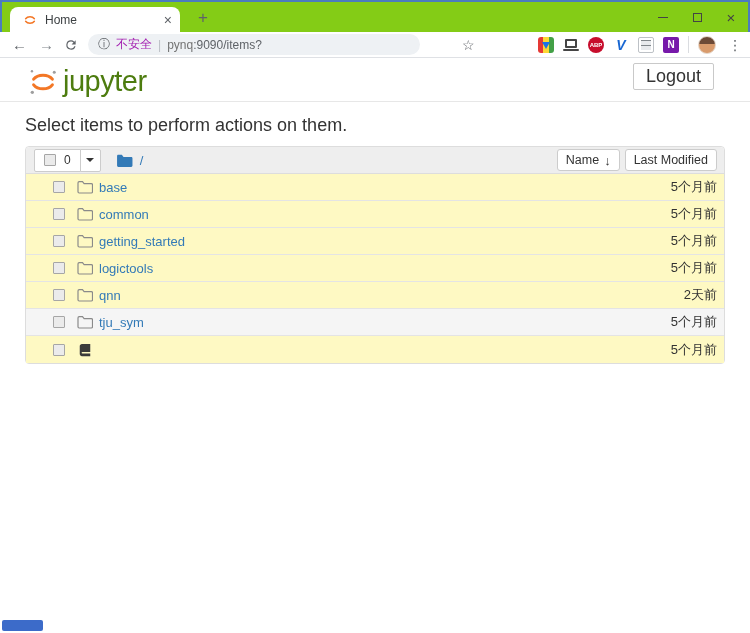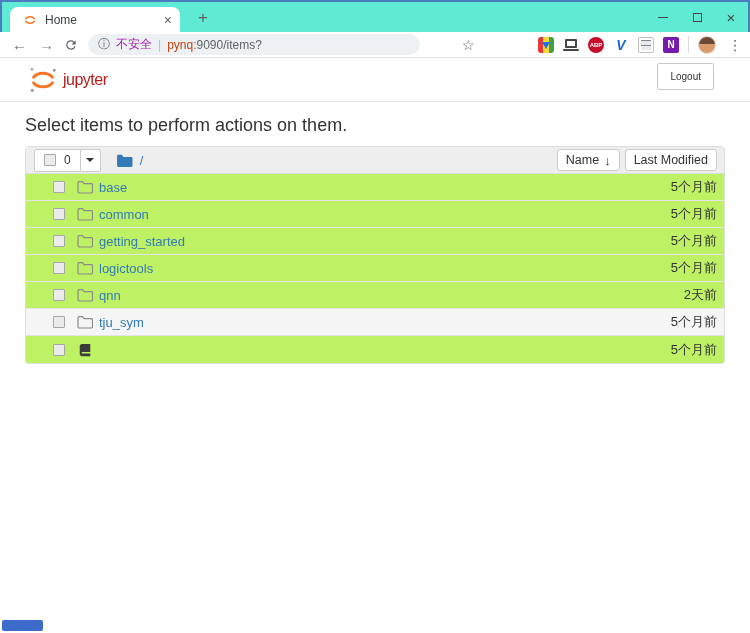--- a/index.html
+++ b/index.html
@@ -2,21 +2,21 @@
 <html><head>
 <meta charset="utf-8">
 <style>
   * { margin:0; padding:0; box-sizing:border-box; }
   html,body { width:750px; height:633px; overflow:hidden; background:#fff;
               font-family:"Liberation Sans", sans-serif; }
   body { position:relative; }
 
   
   .topline { height:2px; background:#4b7cc0; }
-  .tabstrip { height:30px; background:#5eead4; position:relative;
+  .tabstrip { height:30px; background:#84cc16; position:relative;
               border-left:2px solid #4b7cc0; border-right:2px solid #4b7cc0; }
   .btab { position:absolute; left:8px; top:5px; width:170px; height:25px;
           background:#fff; border-radius:8px 8px 0 0; display:flex; align-items:center;
           padding:0 8px 0 13px; }
   .btab .favicon { width:14px; height:14px; margin-right:8px; flex:none; }
   .btab .ttitle { font-size:12px; color:#3c4043; flex:1; }
   .btab .tclose { font-size:14px; color:#5f6368; line-height:1; }
   .newtab { position:absolute; left:188px; top:3px; width:26px; height:26px;
             font-size:17px; color:#5f6368; display:flex; align-items:center; justify-content:center; }
   .winctl { position:absolute; right:0; top:0; height:30px; display:flex; }
@@ -28,21 +28,21 @@
   .toolbar { height:26px; background:#fff; border-bottom:1px solid #dfe1e5; position:relative; }
   .navbtn { position:absolute; top:0; height:25px; display:flex; align-items:center;
             font-size:15px; color:#5f6368; }
   .nb-back { left:12px; } .nb-fwd { left:39px; color:#80868b; } .nb-refresh { left:64px; }
   .omnibox { position:absolute; left:88px; top:2px; width:332px; height:21px;
              background:#eef1f4; border-radius:11px; display:flex; align-items:center;
              padding:0 10px; font-size:12px; }
   .omnibox .infoi { color:#5f6368; font-size:12px; margin-right:6px; }
   .omnibox .sec { color:#a21caf;text-align:center; }
   .omnibox .sep { color:#bcc0c5; margin:0 6px; }
-  .omnibox .host { color:#c2410c; }
+  .omnibox .host { color:#737373; }
   .omnibox .path { color:#5f6368; }
   .starbtn { position:absolute; left:462px; top:0; height:25px; display:flex; align-items:center;
              font-size:14px; color:#5f6368; }
   .extrow { position:absolute; right:5px; top:0; height:25px; display:flex; align-items:center; gap:9px; }
   .ext { width:16px; height:16px; flex:none; }
   .ext-dl { border-radius:3px; background:linear-gradient(90deg,#e53935 0 33%,#fdd835 33% 66%,#43a047 66%);
             position:relative; }
   .ext-dl::after { content:""; position:absolute; left:4px; top:5px; width:0; height:0;
                    border-left:4px solid transparent; border-right:4px solid transparent;
                    border-top:7px solid #1a73e8; }
@@ -62,23 +62,23 @@
                  display:flex; align-items:center; justify-content:center; }
   .ext-sep { width:1px; height:17px; background:#dadce0; }
   .avatar { width:18px; height:18px; border-radius:50%; flex:none;
             background:linear-gradient(180deg,#6d4a36 0 42%,#d99b6c 42%); border:1px solid #e4d4c6; }
   .menudots { font-size:14px; color:#5f6368; padding:0 3px; }
 
   
   .jheader { height:44px; position:relative; border-bottom:1px solid #e7e7e7; background:#fff; }
   .jlogo { position:absolute; left:28px; top:7px; display:flex; align-items:center; }
   .jlogo svg { width:30px; height:30px; }
-  .jlogo .jtext { font-size:16px; color:#b91c1c; margin-left:5px; letter-spacing:-0.5px; }
+  .jlogo .jtext { font-size:29px; color:#4d7c0f; margin-left:5px; letter-spacing:-0.5px; }
   .logout { position:absolute; right:36px; top:5px; height:27px; padding:0 12px;
-            background:#fff; border:1px solid #c9c9c9; border-radius:2px; font-size:10px; color:#333;
+            background:#fff; border:1px solid #c9c9c9; border-radius:2px; font-size:18px; color:#333;
             display:flex; align-items:center; }
 
   .container { width:700px; margin-left:25px; }
   .navtabs { margin-top:12px; display:flex; border-bottom:1px solid #ddd; font-size:13px; }
   .ntab { padding:7px 15px; color:#337ab7; margin-bottom:-1px; }
   .ntab.active { background:#fff; border:1px solid #ddd; border-bottom:1px solid #fff;
                  border-radius:3px 3px 0 0; color:#555; margin-left:6px; }
 
   .actionrow { display:flex; align-items:center; margin-top:10px; height:26px; }
   .hint { font-size:18px; color:#333; }
@@ -100,21 +100,21 @@
               border-radius:0 2px 2px 0; background:#fff; display:flex; align-items:center; justify-content:center; }
   .cb { display:inline-block; width:12px; height:12px; border:1px solid #a6a6a6;
         background:#ebebeb; border-radius:1px; flex:none; }
   .crumb-folder { margin-left:15px; margin-right:7px; display:flex; }
   .crumb-link { font-size:13px; color:#337ab7; text-decoration:none; }
   .sortbtns { margin-left:auto; display:flex; gap:5px; }
   .btn-sm { height:22px; font-size:12.5px; padding:0 8px; }
   .sort-arrow { font-weight:bold; font-size:13px; }
 
   .lrow { display:flex; align-items:center; height:27px; padding-left:27px;
-          border-bottom:1px solid #e4e4e4; background:#bef264; }
+          border-bottom:1px solid #e4e4e4; background:#fef9c3; }
   .lrow:last-child { border-bottom:none; }
   .lrow.hl { background:#f5f5f5; }
   .lrow .cb { margin-right:12px; }
   .ricon { display:flex; margin-right:6px; width:16px; justify-content:center; }
   .rlink { font-size:13px; color:#337ab7; text-decoration:none; }
   .rtime { margin-left:auto; padding-right:7px; font-size:13px; color:#333; }
 
   .status-fragment { position:absolute; left:2px; top:620px; width:41px; height:11px;
                      background:#3c6bc9; border-radius:2px; }
 </style>

